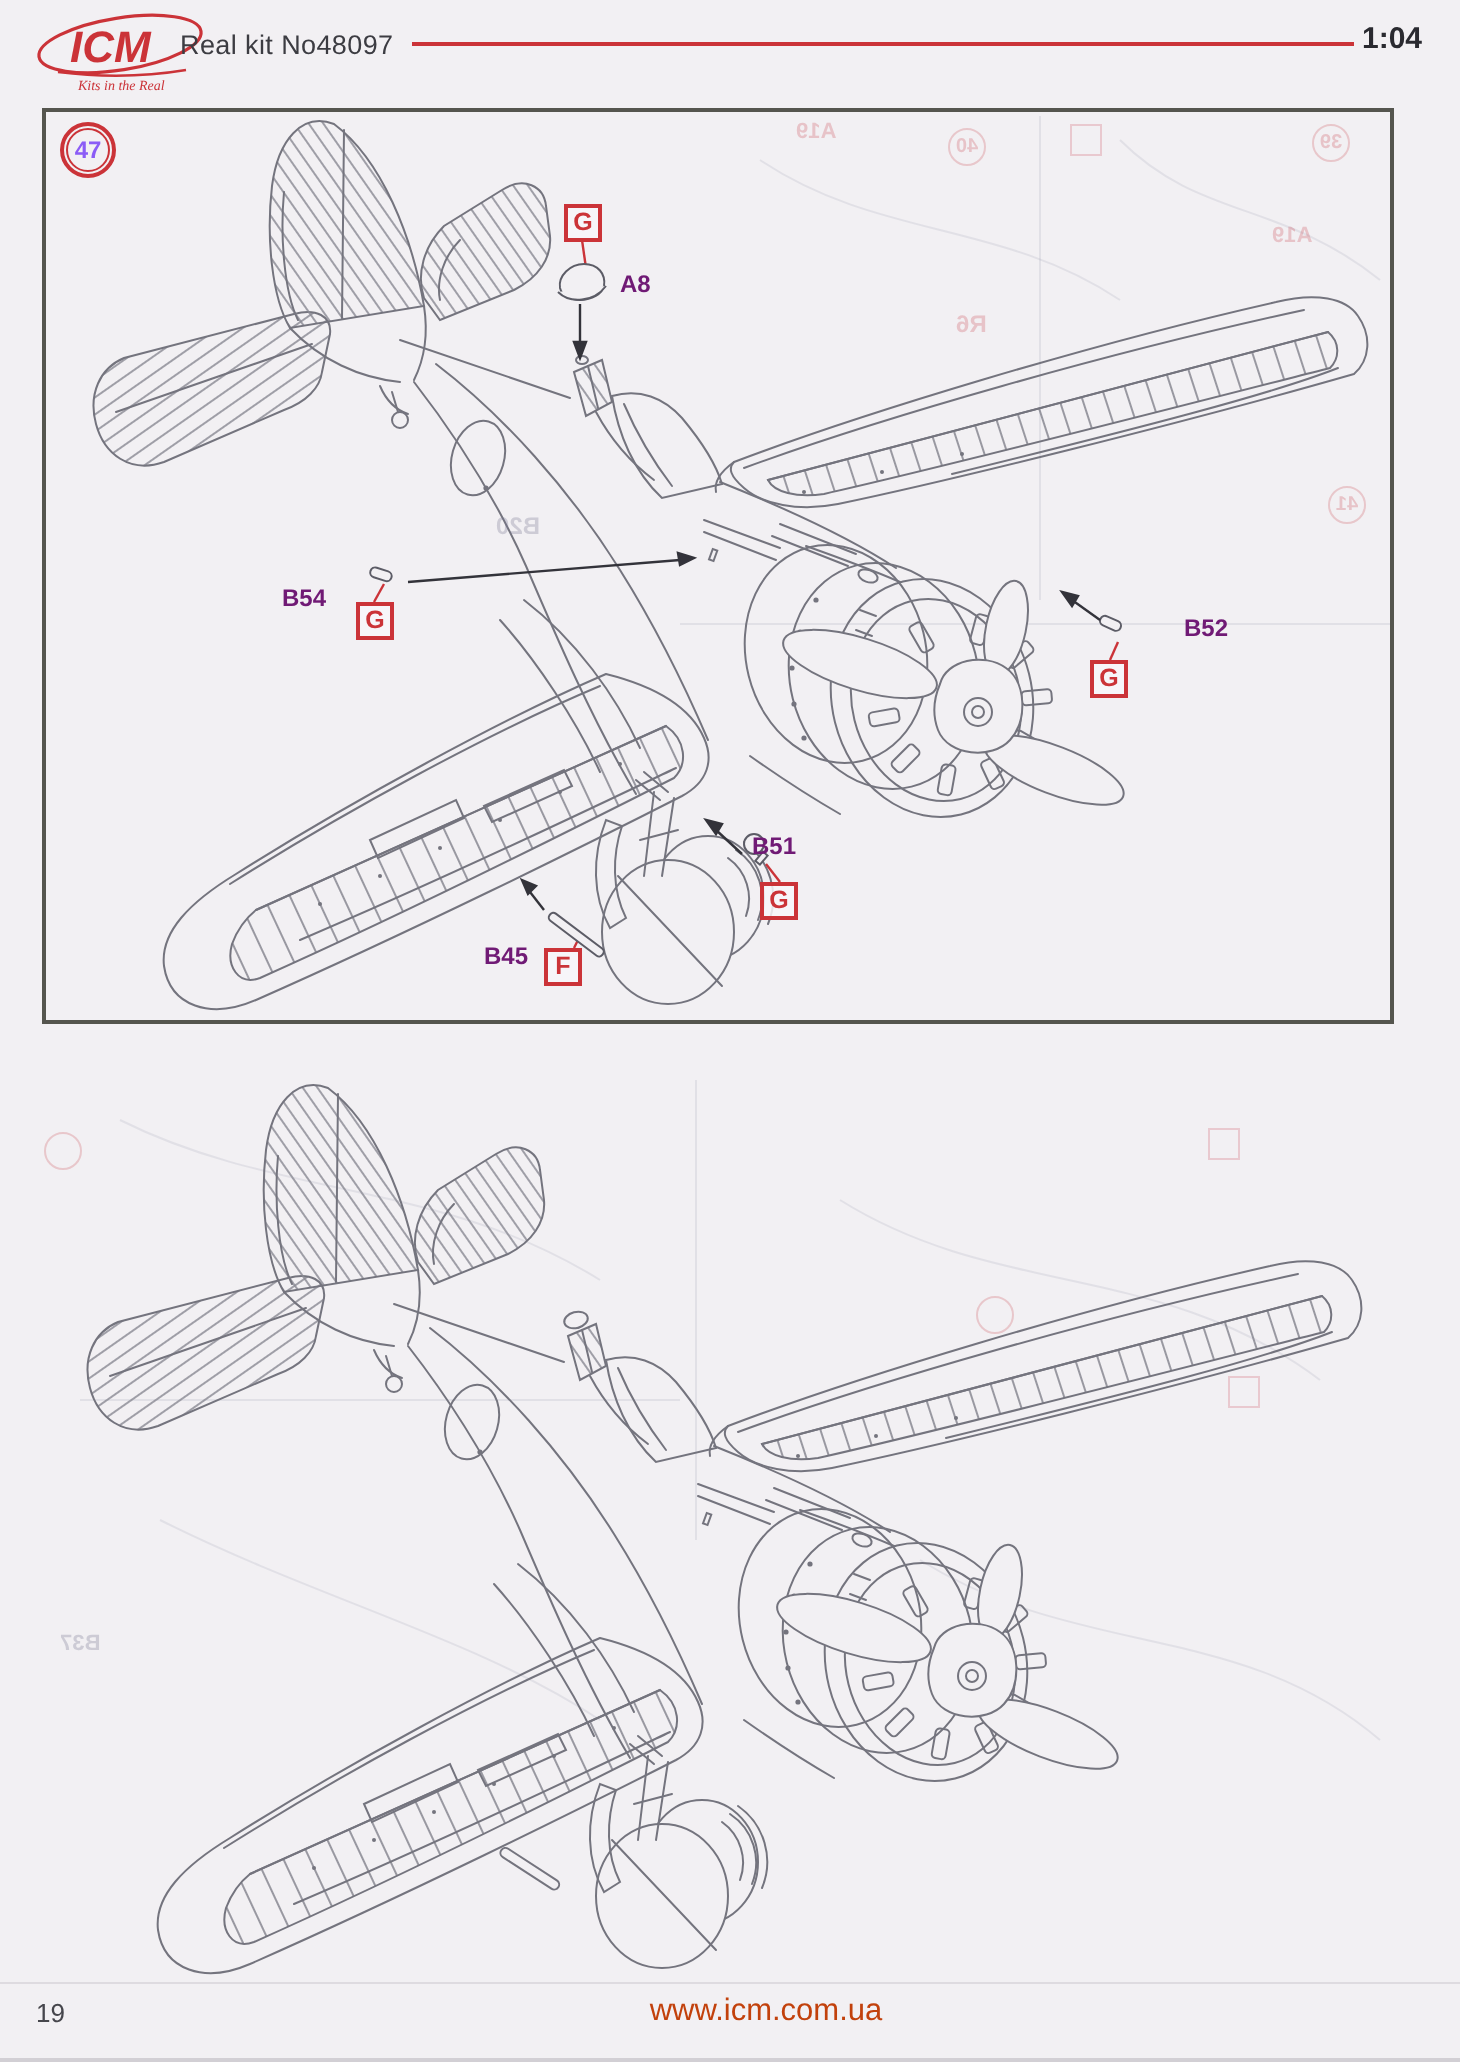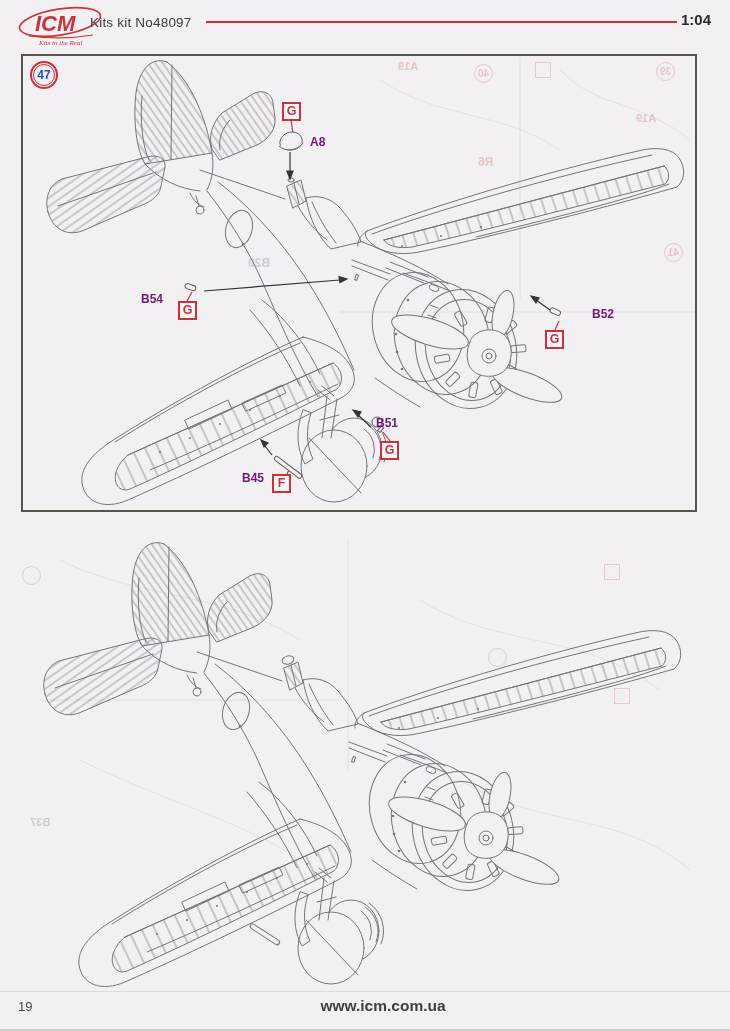--- a/index.html
+++ b/index.html
@@ -8,34 +8,34 @@
   .abs{position:absolute;}
   
   .hdr-title{left:90px;top:15px;font-size:13.5px;color:#3c3c42;letter-spacing:.2px;}
   .hdr-rule{left:206px;top:21px;width:471px;height:2px;background:#cb3338;}
   .hdr-scale{left:681px;top:11px;font-size:15px;font-weight:bold;color:#2a2a30;}
   
   .step-box{left:21px;top:54px;width:672px;height:454px;border:2px solid #55554e;}
   .badge{left:30px;top:61px;width:24px;height:24px;border:2px solid #cb3338;border-radius:50%;}
   .badge .inner{position:absolute;left:1px;top:1px;right:1px;bottom:1px;border:1px solid #cb3338;
       border-radius:50%;display:flex;align-items:center;justify-content:center;
-      font-size:12px;font-weight:bold;color:#1d4ed8;}
+      font-size:12px;font-weight:bold;color:#8b5cf6;}
   
   .plabel{font-size:12px;font-weight:bold;color:#701a75;}
   .chip{width:15px;height:15px;border:2px solid #cb3338;background:rgba(248,246,249,.85);
         color:#cb3338;font-size:12.5px;font-weight:bold;text-align:center;line-height:15px;}
   
   .ghost{color:rgba(205,80,90,.28);transform:scaleX(-1);font-weight:bold;}
   .ghostg{color:rgba(120,120,145,.30);transform:scaleX(-1);font-weight:bold;}
   .gcirc{border:1.5px solid rgba(205,80,90,.26);border-radius:50%;width:17px;height:17px;
          font-size:10px;line-height:17px;text-align:center;}
   .gbox{border:1.5px solid rgba(205,80,90,.24);width:14px;height:14px;}
   
   .pageno{left:18px;top:999px;font-size:13px;color:#46464c;}
-  .site{left:36px;top:997px;width:694px;text-align:center;font-size:15.5px;font-weight:bold;color:#404040;}
+  .site{left:36px;top:997px;width:694px;text-align:center;font-size:15.5px;font-weight:normal;color:#c2410c;}
   .sepline{left:0;top:991px;width:730px;height:1px;background:#dedbe0;}
   .botedge{left:0;top:1029px;width:730px;height:2px;background:#d2cfd4;}
   svg{display:block;}
 </style>
 </head>
 <body>
 
 <svg class="abs" style="left:0;top:0" width="730" height="1031" viewBox="0 0 730 1031">
   <defs>
     <pattern id="tailHatch" width="6" height="6" patternUnits="userSpaceOnUse" patternTransform="rotate(-35)">
@@ -213,21 +213,21 @@
     <ellipse cx="288" cy="660" rx="6" ry="4" transform="rotate(-15 288 660)"></ellipse>
   </g>
 </svg>
 
 <svg class="abs" style="left:13px;top:5px" width="94" height="44" viewBox="0 0 94 44">
   <ellipse cx="47" cy="17" rx="41" ry="13" transform="rotate(-9 47 17)" fill="none" stroke="#cb3338" stroke-width="1.6"></ellipse>
   <text x="22" y="26" font-family="Liberation Sans, sans-serif" font-size="22" font-weight="bold" font-style="italic" fill="#cb3338">ICM</text>
   <path d="M 16,31 C 40,34 62,33 80,30" stroke="#cb3338" stroke-width="1.2" fill="none"></path>
   <text x="26" y="40" font-family="Liberation Serif, serif" font-size="7" font-style="italic" fill="#cb3338">Kits in the Real</text>
 </svg>
-<div class="abs hdr-title">Kits kit No48097</div>
+<div class="abs hdr-title">Real kit No48097</div>
 <div class="abs hdr-rule"></div>
 <div class="abs hdr-scale">1:04</div>
 
 <div class="abs step-box"></div>
 <div class="abs badge">
   <div class="inner">47</div>
 </div>
 
 <div class="abs plabel" style="left:310px;top:135px">A8</div>
 <div class="abs chip" style="left:282px;top:102px">G</div>

